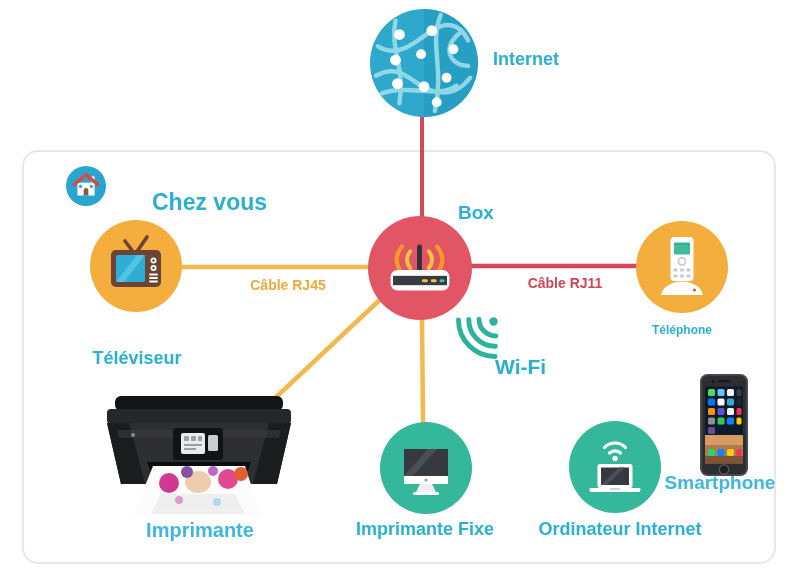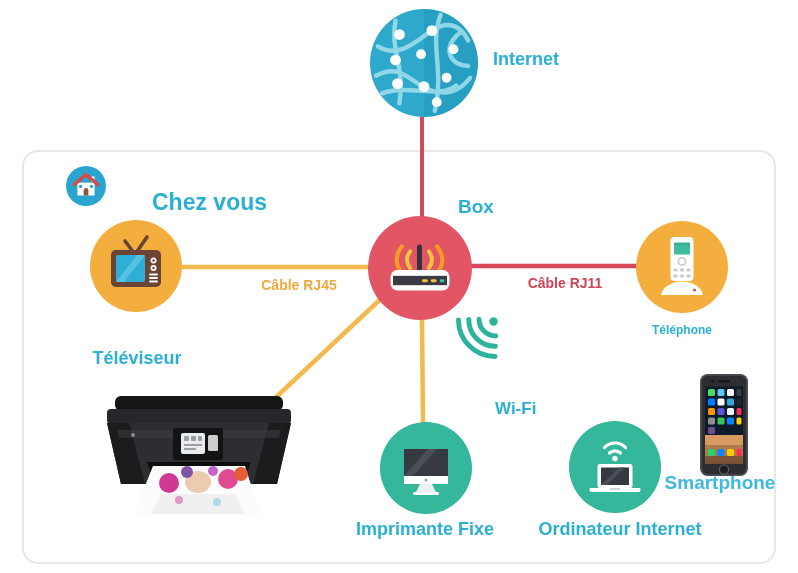--- a/index.html
+++ b/index.html
@@ -86,42 +86,42 @@
         <path d="M62 36 q 6.5 8.5 0 17" stroke="#f8c23c" stroke-width="4"></path>
         <path d="M70.5 31 q 10.5 13.5 0 27" stroke="#f59b23" stroke-width="4.2"></path>
       </g>
       <rect x="23" y="55" width="60" height="21" rx="7" fill="#ffffff"></rect>
       <rect x="25.5" y="61" width="55" height="9.5" fill="#3a3a42"></rect>
       <rect x="55" y="64.5" width="6" height="3" rx="1.5" fill="#f8c23c"></rect>
       <rect x="64" y="64.5" width="6" height="3" rx="1.5" fill="#f8c23c"></rect>
       <rect x="73" y="64.5" width="5" height="3" rx="1.5" fill="#3fc3ad"></rect>
     </svg>
   </div>
-  <div class="lbl" style="left:458px; top:196px; font-size:19px;">Box</div>
+  <div class="lbl" style="left:458px; top:202px; font-size:19px;">Box</div>
 
   <div class="node" style="left:90px; top:220px;">
     <svg width="92" height="92" viewBox="0 0 92 92">
       <circle cx="46" cy="46" r="46" fill="#f3ae3d"></circle>
       <path d="M35 21 L44 33 M57 17 L46 33" stroke="#6b4433" stroke-width="3.6" stroke-linecap="round"></path>
       <rect x="21" y="30" width="50" height="37" rx="5" fill="#6b4433"></rect>
       <rect x="26" y="35" width="29" height="27" rx="2" fill="#2eaed6"></rect>
       <path d="M26 62 L47 35 L55 35 L34 62 Z" fill="#63c8e6" opacity="0.75"></path>
       <circle cx="63.5" cy="40.5" r="3" fill="#ffffff"></circle>
       <circle cx="63.5" cy="40.5" r="1.2" fill="#6b4433"></circle>
       <circle cx="63.5" cy="48" r="3" fill="#ffffff"></circle>
       <circle cx="63.5" cy="48" r="1.2" fill="#6b4433"></circle>
       <g stroke="#ffffff" stroke-width="1.8" stroke-linecap="round">
         <path d="M60 54.5 h7"></path>
           <path d="M60 58 h7"></path>
           <path d="M60 61.5 h7"></path>
       </g>
     </svg>
   </div>
   <div class="lbl center" style="left:55px; top:314px; width:164px; font-size:18px;margin-top:34px;">Téléviseur</div>
-  <div class="cable rj45" style="left:229px; top:277px; width:140px;">Câble RJ45</div>
+  <div class="cable rj45" style="left:218px; top:277px; width:140px;">Câble RJ45</div>
 
   <div class="node" style="left:636px; top:221px;">
     <svg width="92" height="92" viewBox="0 0 92 92">
       <circle cx="46" cy="46" r="46" fill="#f3ae3d"></circle>
       <path d="M25 74 C 29 56, 63 56, 67 74 Z" fill="#ffffff"></path>
       <rect x="34.5" y="16" width="23" height="44" rx="4" fill="#ffffff"></rect>
       <rect x="38" y="21.5" width="16" height="12" rx="1" fill="#3fbc9e"></rect>
       <path d="M38 23 h16" stroke="#2da388" stroke-width="1.2"></path>
       <circle cx="46" cy="40.5" r="3.6" fill="none" stroke="#c9ced4" stroke-width="1.8"></circle>
       <g fill="#c9ced4">
@@ -143,21 +143,21 @@
       <g transform="rotate(-135 26 26)">
         <g stroke="#2db39b" stroke-width="4.6" fill="none" stroke-linecap="round">
           <path d="M15 30.5 a 15.5 15.5 0 0 1 22 0"></path>
           <path d="M8.5 23.5 a 24.5 24.5 0 0 1 35 0"></path>
           <path d="M2 16.5 a 34 34 0 0 1 48 0"></path>
         </g>
         <circle cx="26" cy="38.5" r="3.9" fill="#2db39b"></circle>
       </g>
     </svg>
   </div>
-  <div class="lbl" style="left:495px; top:355px; font-size:17px;margin-top:44px;">Wi-Fi</div>
+  <div class="lbl" style="left:495px; top:355px; font-size:21px;">Wi-Fi</div>
 
   <div class="node" style="left:95px; top:390px;">
     <svg width="204" height="128" viewBox="0 0 204 128">
       <rect x="20" y="6" width="168" height="15" rx="6" fill="#141517"></rect>
       <rect x="12" y="19" width="184" height="15" rx="4" fill="#26272a"></rect>
       <path d="M12 33 L196 33 L182 94 L26 94 Z" fill="#2d2e32"></path>
       <path d="M12 33 L34 33 L50 94 L26 94 Z" fill="#1b1c1e"></path>
       <path d="M174 33 L196 33 L182 94 L158 94 Z" fill="#1b1c1e"></path>
       <path d="M22 40 L186 40 L184 48 L24 48 Z" fill="#3a3b40" opacity="0.6"></path>
       <rect x="78" y="38" width="50" height="32" rx="3" fill="#121315"></rect>
@@ -179,20 +179,21 @@
         <circle cx="133" cy="89" r="10" fill="#e0408e"></circle>
         <circle cx="146" cy="84" r="7" fill="#e2552b"></circle>
         <circle cx="92" cy="82" r="6" fill="#7a4ba0"></circle>
         <circle cx="118" cy="81" r="5" fill="#bf5fc6"></circle>
         <path d="M66 104 L140 104 L150 124 L56 124 Z" fill="#efefef"></path>
         <circle cx="84" cy="110" r="4" fill="#d770b5" opacity="0.7"></circle>
         <circle cx="122" cy="112" r="4" fill="#8fd0e8" opacity="0.7"></circle>
       </g>
     </svg>
   </div>
+  <div class="lbl photo-lbl center" style="left:100px; top:519px; width:200px; font-size:20px;">Imprimante</div>
 
   <div class="node" style="left:380px; top:422px;">
     <svg width="92" height="92" viewBox="0 0 92 92">
       <circle cx="46" cy="46" r="46" fill="#35b79b"></circle>
       <rect x="24" y="27" width="44" height="27" fill="#363a40"></rect>
       <path d="M24 54 L48 27 L57 27 L33 54 Z" fill="#4a4f57"></path>
       <rect x="24" y="54" width="44" height="8" fill="#ffffff"></rect>
       <circle cx="46" cy="58" r="1.6" fill="#9aa0a6"></circle>
       <path d="M40 62 L52 62 L56 70 L36 70 Z" fill="#eef0f1"></path>
       <rect x="33" y="70" width="26" height="3" rx="1.5" fill="#ffffff"></rect>

